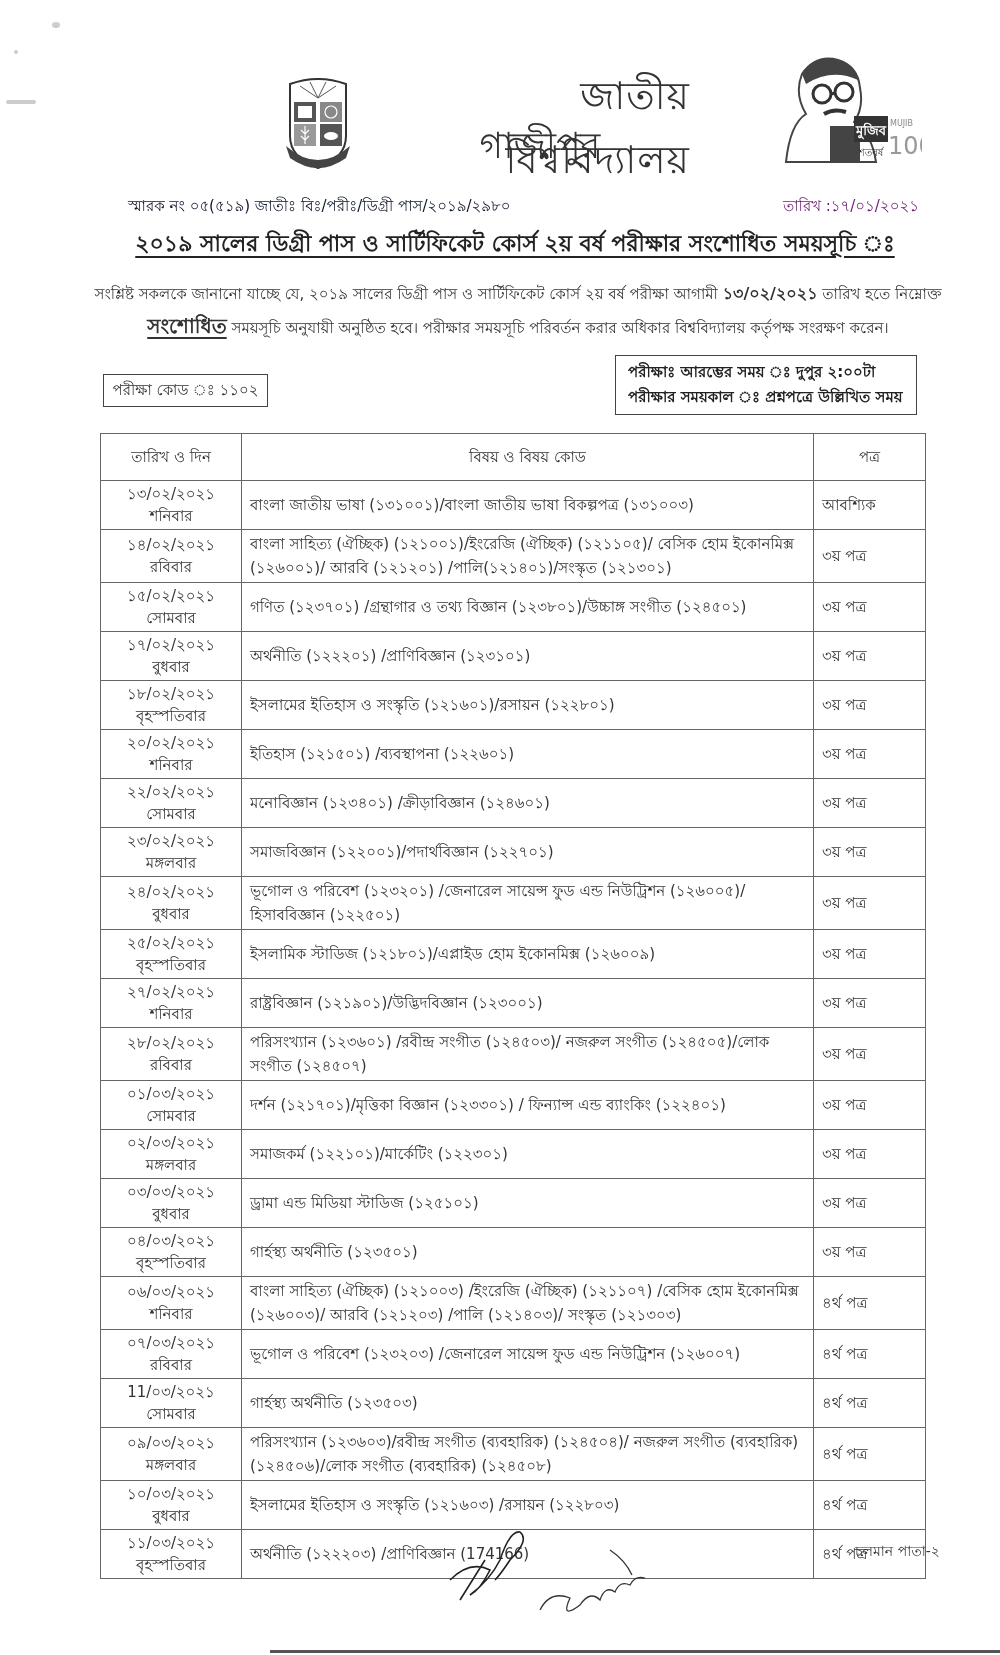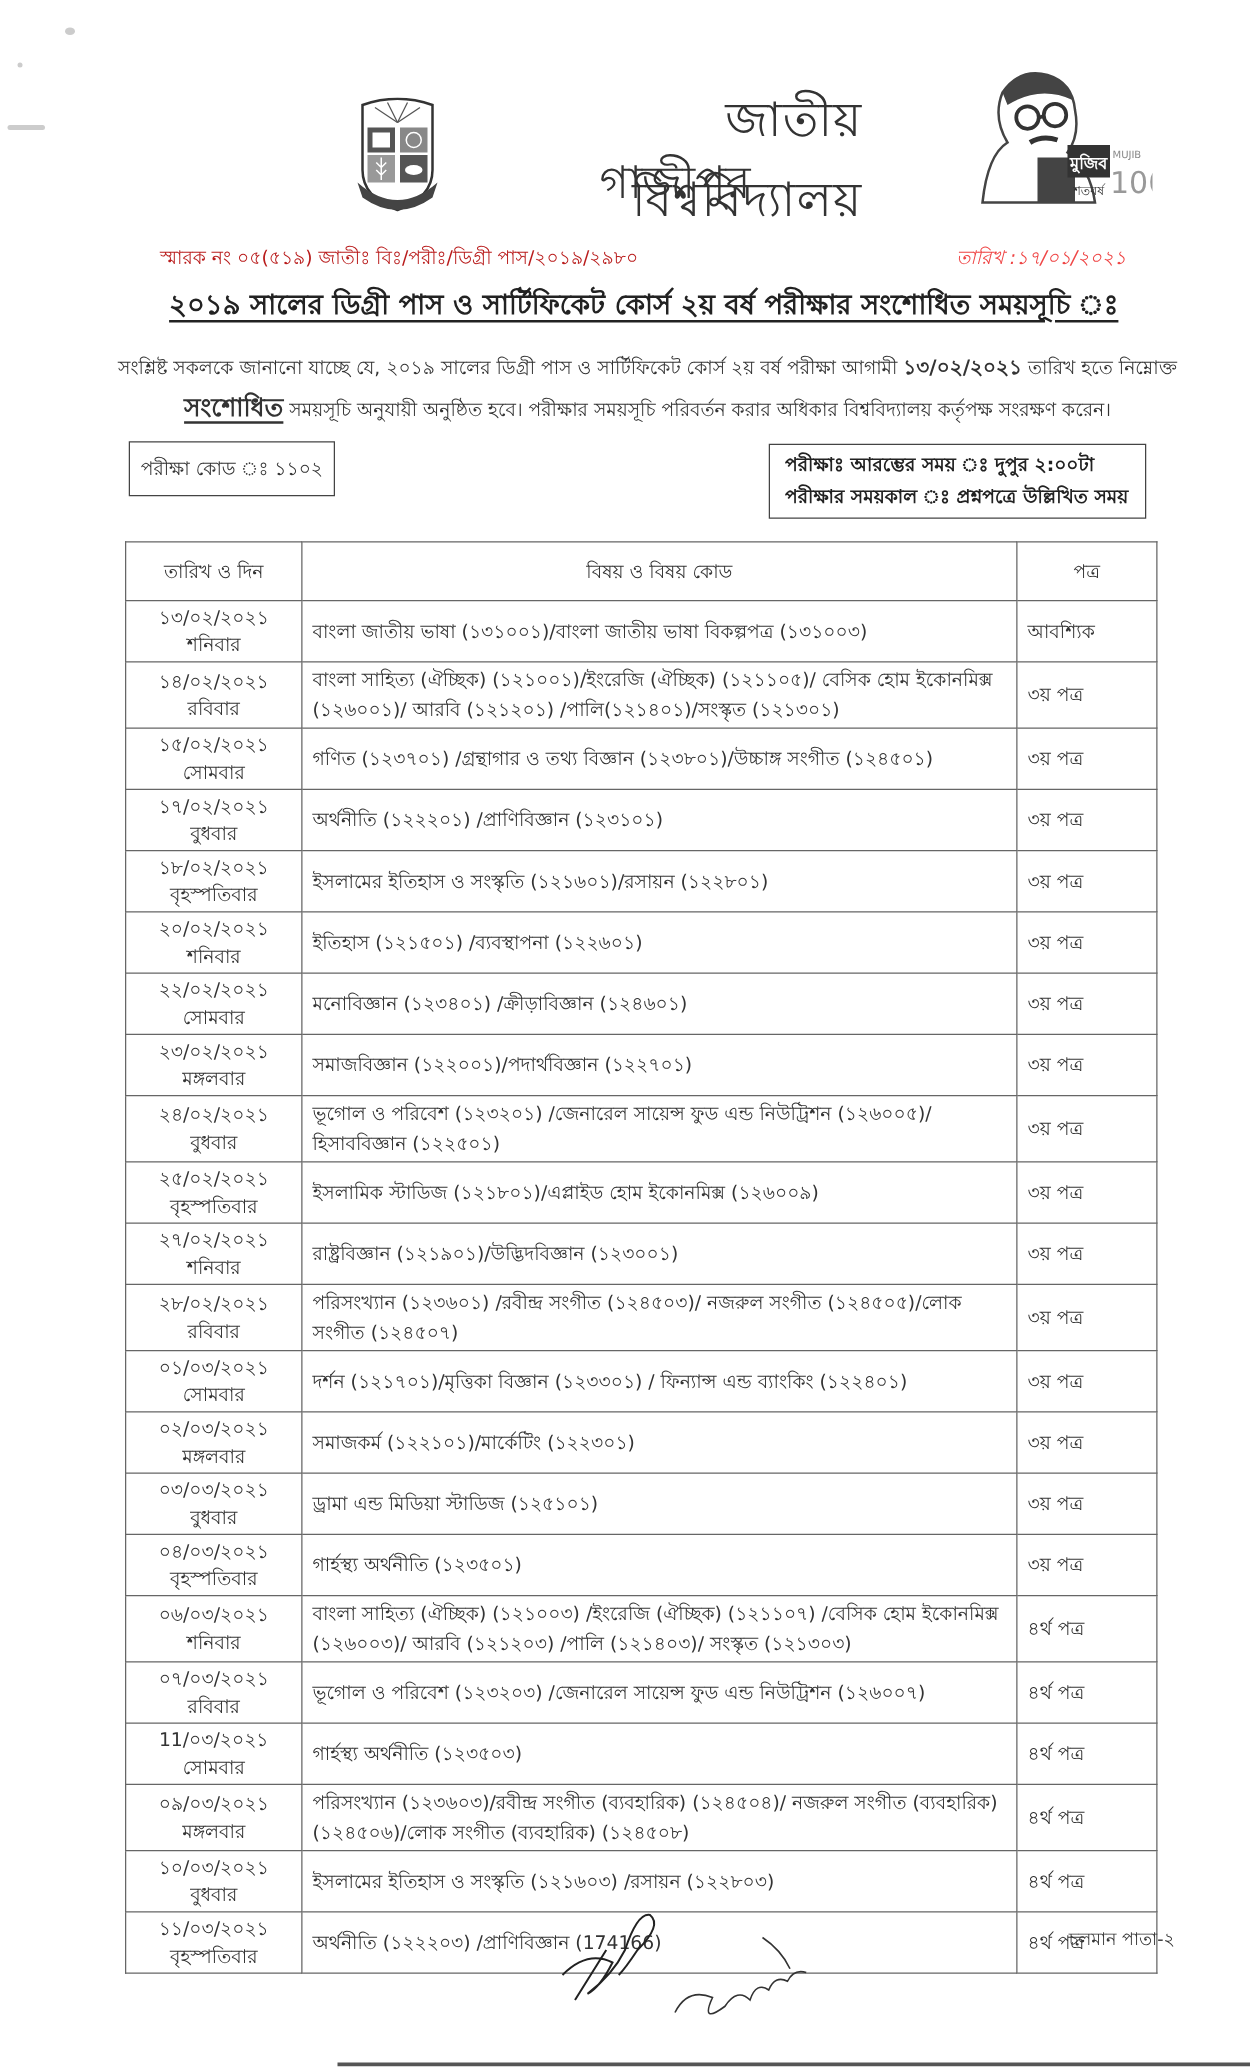--- a/index.html
+++ b/index.html
@@ -7,27 +7,27 @@
       width: 1000px; height: 1655px; position: relative; overflow: hidden;
       font-family: "DejaVu Sans", "Liberation Sans", sans-serif; color: #222;
     }
     .abs { position: absolute; }
     .speck { position: absolute; background: #999; border-radius: 50%; opacity: .5; }
     
     .logo-left { left: 280px; top: 78px; width: 76px; height: 92px; }
     .title-main { left: 390px; top: 66px; width: 300px; text-align: right; font-size: 38px; color: #333; letter-spacing: 1px; }
     .title-sub  { left: 390px; top: 118px; width: 300px; text-align: center; font-size: 36px; color: #333; }
     .logo-right { left: 772px; top: 54px; width: 150px; height: 112px; }
-    .memo { left: 128px; top: 194px; font-size: 15px; color: #b91c1c; }
-    .memo-date { left: 765px; top: 194px; font-size: 15px; color: #ef4444; font-style: italic; }
+    .memo { left: 128px; top: 194px; font-size: 15px; color: #0f172a; }
+    .memo-date { left: 783px; top: 194px; font-size: 15px; color: #701a75; }
     .heading { left: 100px; top: 226px; width: 830px; text-align: center; font-size: 22px; font-weight: bold; color: #222; text-decoration: underline; text-underline-offset: 5px; }
     .intro { left: 88px; top: 278px; width: 860px; font-size: 15px; line-height: 32px; color: #333; text-align: center; }
     .intro .emph { font-weight: bold; font-size: 20px; text-decoration: underline; text-underline-offset: 4px; }
     .intro .date-b { font-weight: bold; font-size: 16px; }
-    .box-code { left: 103px; top: 353px; width: 165px; height: 44px; border: 1.5px solid #444; box-sizing: border-box; font-size: 15px; display: flex; align-items: center; justify-content: center; color: #333; }
+    .box-code { left: 103px; top: 374px; width: 165px; height: 33px; border: 1.5px solid #444; box-sizing: border-box; font-size: 15px; display: flex; align-items: center; justify-content: center; color: #333; }
     .box-time { left: 615px; top: 355px; width: 302px; height: 60px; border: 1.5px solid #444; box-sizing: border-box; font-size: 15px; padding: 4px 12px; line-height: 25px; color: #222; font-weight: bold; }
     
     .sched { position: absolute; left: 100px; top: 433px; width: 826px; border-collapse: collapse; font-size: 15px; color: #333; }
     .sched th, .sched td { border: 1.3px solid #666; padding: 2px 8px; vertical-align: middle; }
     .sched th { font-weight: normal; height: 42px; text-align: center; }
     .sched td.c-date { width: 124px; text-align: center; line-height: 22px; }
     .sched td.c-subj { text-align: left; line-height: 24px; }
     .sched td.c-paper { width: 95px; text-align: left; }
     .footer-cont { left: 830px; top: 1540px; font-size: 14px; color: #333; margin-left: 25px; }
     .sig { left: 440px; top: 1520px; width: 220px; height: 110px; }

